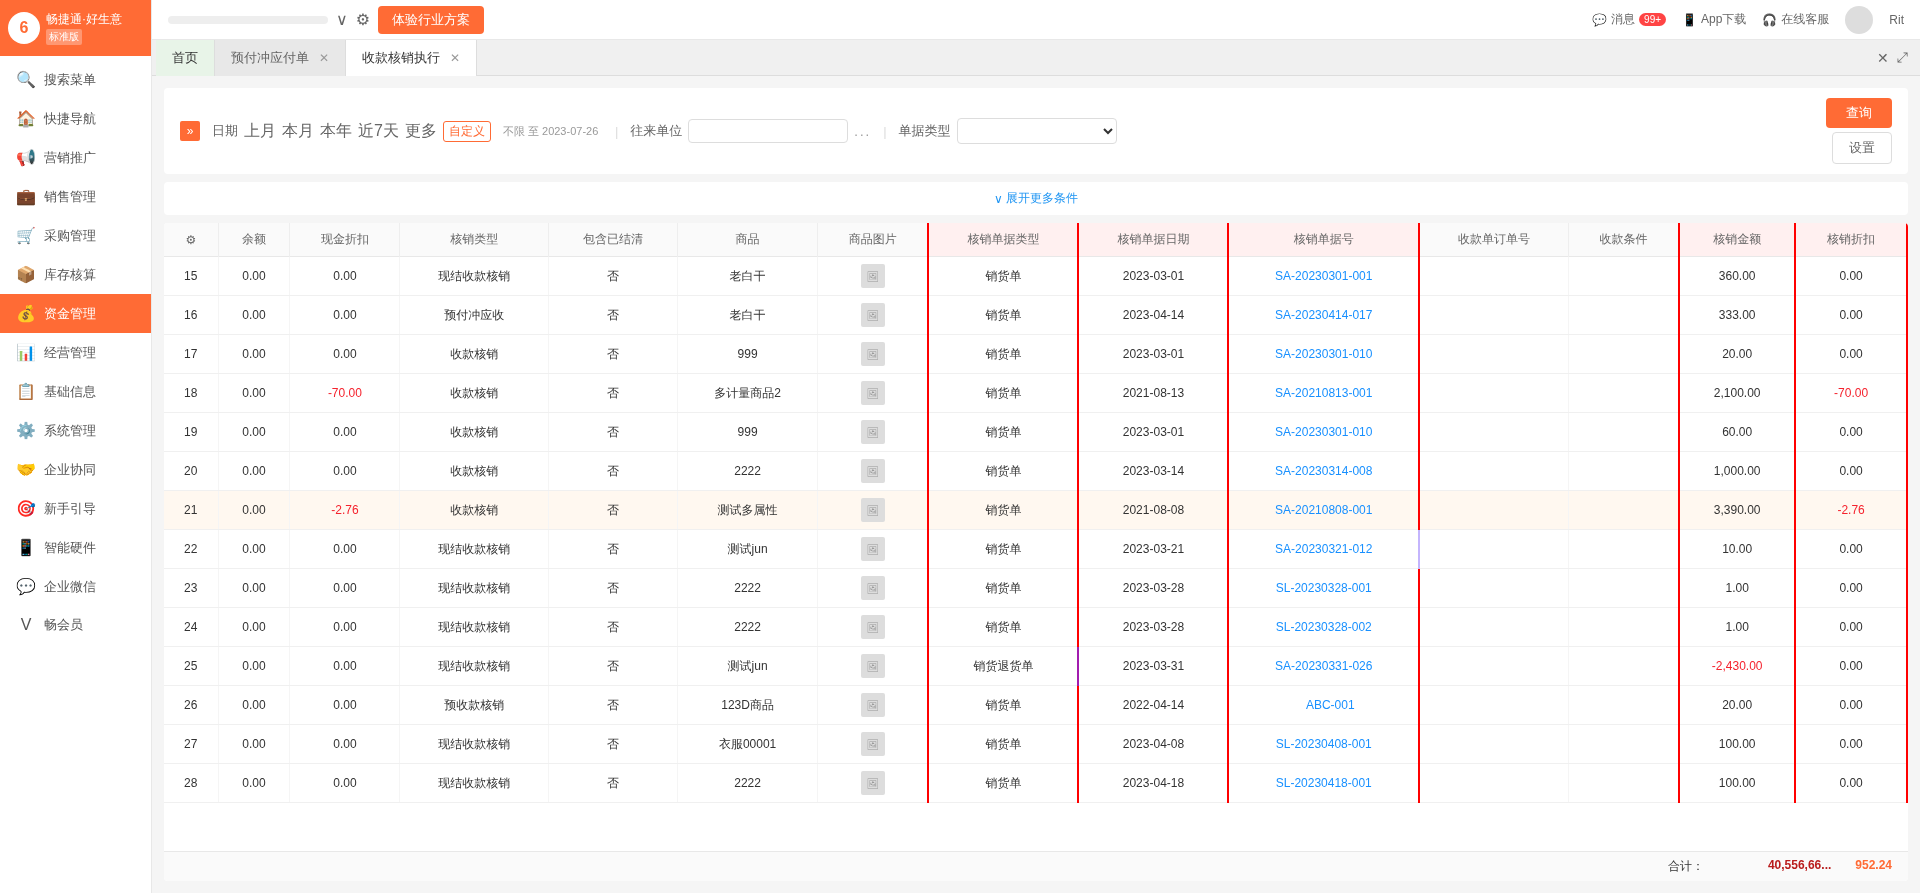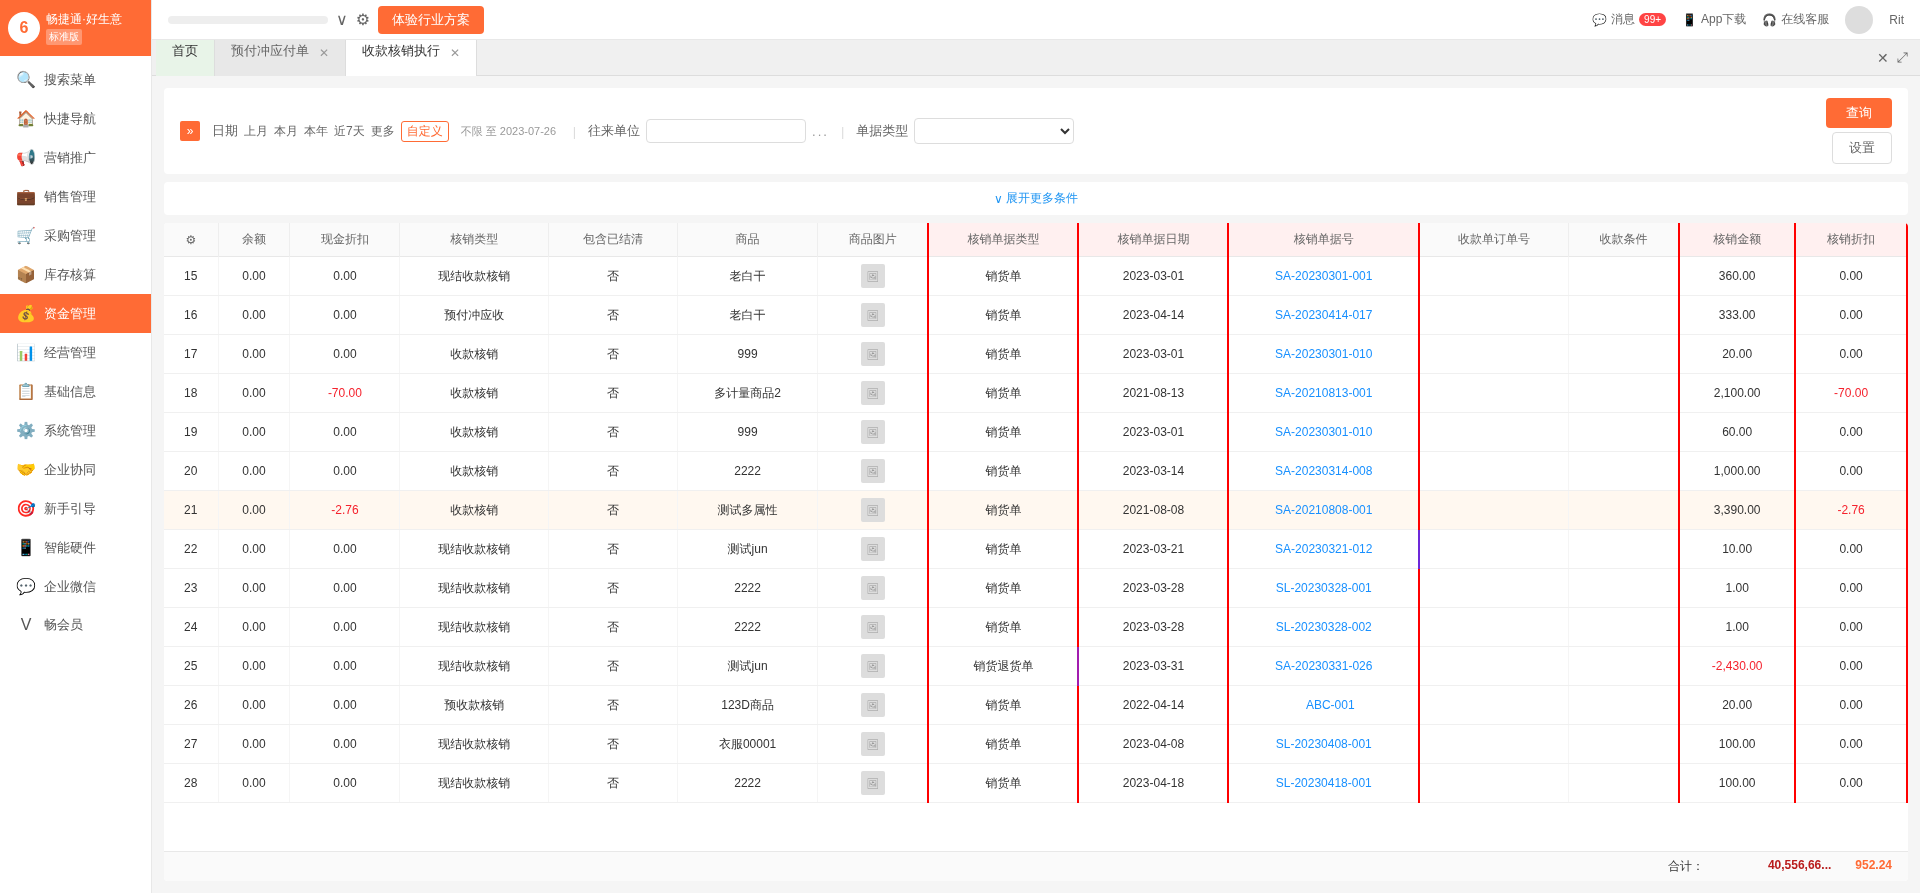--- a/index.html
+++ b/index.html
@@ -25,21 +25,21 @@
     .topbar-left { display: flex; align-items: center; gap: 8px; flex: 1; }
     .topbar-icon { color: #666; font-size: 16px; cursor: pointer; }
     .topbar-btn { background: #ff6b35; color: #fff; border: none; border-radius: 4px; padding: 5px 14px; font-size: 13px; cursor: pointer; }
     .topbar-right { display: flex; align-items: center; gap: 16px; font-size: 12px; color: #666; }
     .topbar-badge { background: #ff4444; color: #fff; border-radius: 10px; padding: 1px 5px; font-size: 10px; }
     .topbar-right-item { display: flex; align-items: center; gap: 4px; cursor: pointer; }
     .user-avatar { width: 28px; height: 28px; background: #ddd; border-radius: 50%; }
 
     
     .tabbar { background: #f0f0f0; border-bottom: 1px solid #ddd; display: flex; align-items: center; height: 36px; flex-shrink: 0; padding: 0 4px; }
-    .tab { padding: 16px 16px; height: 36px; display: flex; align-items: flex-end; gap: 6px; cursor: pointer; font-size: 13px; color: #666; border-right: 1px solid #ddd; position: relative; background: #e8e8e8; }
+    .tab { padding: 16px 16px; height: 36px; display: flex; align-items: center; gap: 6px; cursor: pointer; font-size: 13px; color: #666; border-right: 1px solid #ddd; position: relative; background: #e8e8e8; }
     .tab.active { background: #fff; color: #333; border-bottom: none; }
     .tab .close-x { font-size: 12px; color: #999; cursor: pointer; margin-left: 4px; }
     .tab.home { background: #e8f4e8; color: #333; }
     .tabbar-spacer { flex: 1; }
     .tabbar-controls { display: flex; align-items: center; gap: 8px; padding-right: 8px; }
     .tabbar-ctrl { cursor: pointer; color: #666; font-size: 14px; }
 
     
     .content { flex: 1; overflow: hidden; display: flex; flex-direction: column; background: #f5f5f5; padding: 12px; gap: 8px; }
 
@@ -48,21 +48,21 @@
     .page-title { font-size: 16px; font-weight: bold; color: #333; }
     .page-actions { display: flex; gap: 8px; }
     .btn-export { background: #fff; border: 1px solid #ddd; border-radius: 4px; padding: 5px 12px; font-size: 12px; cursor: pointer; color: #666; display: flex; align-items: center; gap: 4px; }
     .btn-refresh { background: #fff; border: 1px solid #ddd; border-radius: 4px; padding: 5px 12px; font-size: 12px; cursor: pointer; color: #666; display: flex; align-items: center; gap: 4px; }
 
     
     .filter-bar { background: #fff; border-radius: 4px; padding: 10px 16px; display: flex; align-items: center; gap: 12px; flex-wrap: wrap; }
     .filter-expand { background: #ff6b35; color: #fff; border: none; width: 20px; height: 20px; border-radius: 2px; cursor: pointer; font-size: 12px; display: flex; align-items: center; justify-content: center; }
     .filter-group { display: flex; align-items: center; gap: 6px; }
     .filter-label { color: #666; font-size: 13px; }
-    .filter-date-link { color: #666; font-size: 12px; cursor: pointer; }
+    .filter-date-link { color: #666; font-size: 16px; cursor: pointer; }
     .filter-date-custom { color: #ff6b35; font-size: 12px; border: 1px solid #ff6b35; border-radius: 3px; padding: 1px 5px; cursor: pointer; }
     .filter-divider { color: #ddd; }
     .filter-input { border: 1px solid #ddd; border-radius: 4px; padding: 4px 10px; font-size: 12px; width: 160px; color: #333; }
     .filter-dots { color: #999; letter-spacing: 2px; cursor: pointer; }
     .filter-select { border: 1px solid #ddd; border-radius: 4px; padding: 4px 10px; font-size: 12px; width: 160px; color: #333; background: #fff; }
     .btn-query { background: #ff6b35; color: #fff; border: none; border-radius: 4px; padding: 6px 20px; font-size: 13px; cursor: pointer; }
     .btn-settings { background: #fff; border: 1px solid #ddd; border-radius: 4px; padding: 6px 16px; font-size: 13px; cursor: pointer; color: #666; }
     .filter-expand-more { background: #fff; border: none; color: #2196f3; font-size: 12px; cursor: pointer; display: flex; align-items: center; gap: 3px; margin: 0 auto; padding: 4px 12px; }
 
     
@@ -405,21 +405,21 @@
     <td>0.00</td>
     <td>0.00</td>
     <td>现结收款核销</td>
     <td>否</td>
     <td>测试jun</td>
     <td>
                   <div style="width:24px;height:24px;background:#ddd;border-radius:2px;margin:auto;display:flex;align-items:center;justify-content:center;font-size:10px;color:#999;">🖼</div>
                 </td>
     <td style="border-left:2px solid red;border-right:2px solid red;">销货单</td>
     <td style="border-left:2px solid red;border-right:2px solid red;">2023-03-21</td>
-    <td style="border-left:2px solid red;border-right:2px solid #6d28d9;margin-left:25px;"><a class="td-link">SA-20230321-012</a></td>
+    <td style="border-left:2px solid red;border-right:2px solid #c4b5fd;margin-left:25px;"><a class="td-link">SA-20230321-012</a></td>
     <td></td>
     <td></td>
     <td style="border-left:2px solid red;border-right:2px solid red;">10.00</td>
     <td style="border-left:2px solid red;border-right:2px solid red;">0.00</td>
   </tr>
               <tr>
     <td>23</td>
     <td>0.00</td>
     <td>0.00</td>
     <td>现结收款核销</td>

